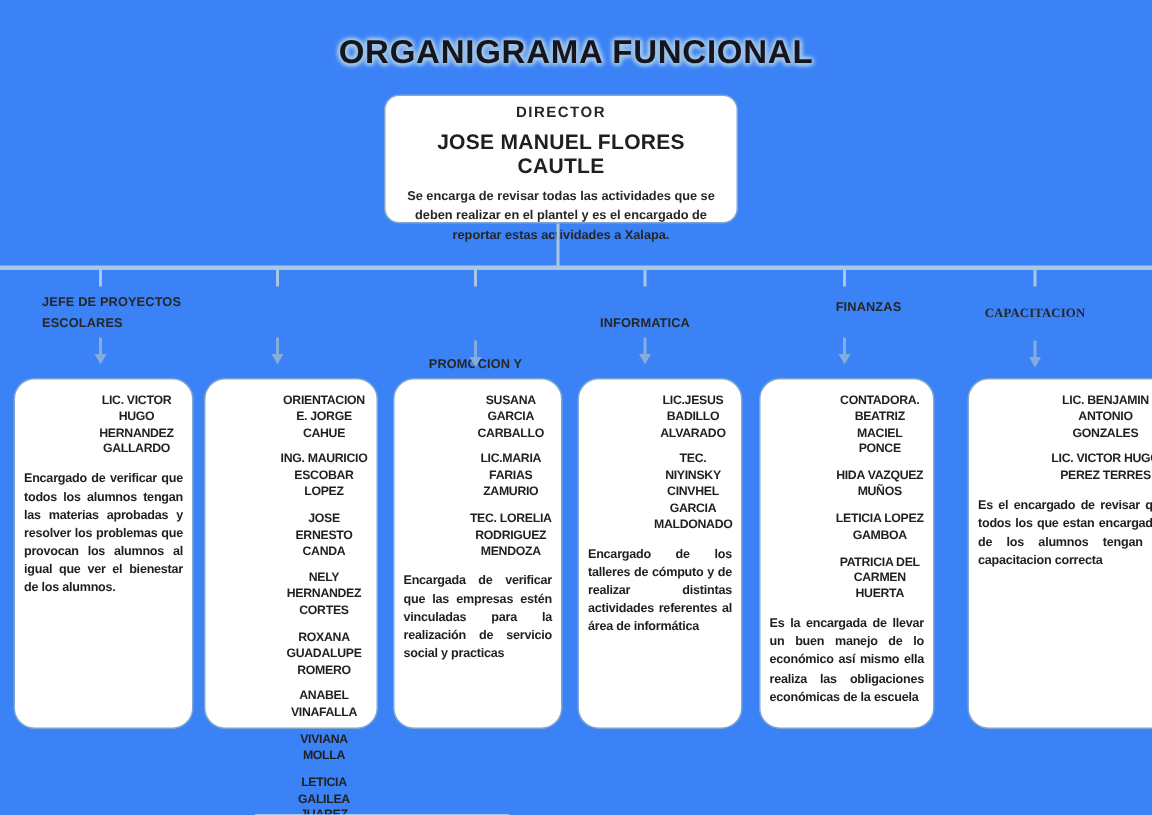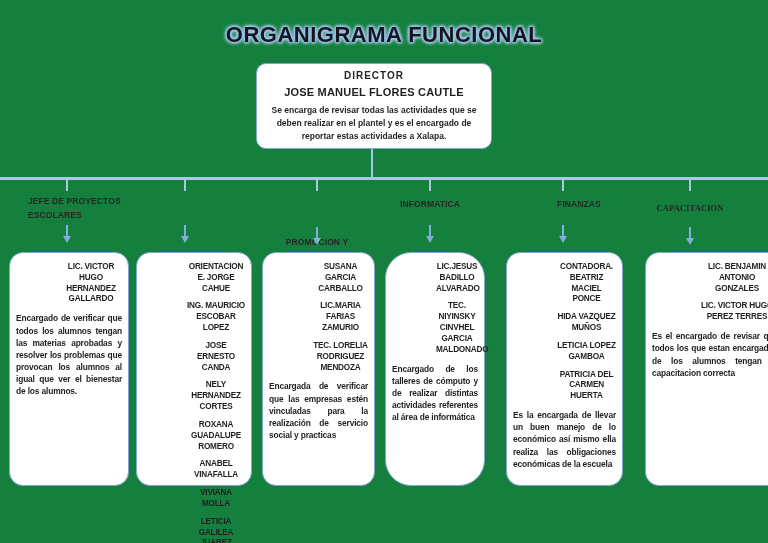--- a/index.html
+++ b/index.html
@@ -1,17 +1,17 @@
 <!DOCTYPE html>
 <html><head>
 <meta charset="utf-8">
 <style>
   html,body{margin:0;padding:0;background:#ffffff;}
   .page{
-    position:relative;width:768px;height:543px;background:#15803d;overflow:hidden;
+    position:relative;width:768px;height:543px;background:#3b82f6;overflow:hidden;
     font-family:"Liberation Sans", sans-serif;color:#1f1f1f;
   }
   
   .title{
     position:absolute;top:22px;left:0;width:768px;text-align:center;
     font-size:22px;font-weight:bold;color:#15151f;letter-spacing:.5px;
     text-shadow:0 0 3px #9dc3e6,0 0 5px #a9cbec,1px 1px 3px #9dc3e6,-1px -1px 3px #9dc3e6,1px -1px 3px #9dc3e6,-1px 1px 3px #9dc3e6;
   }
   
   .hline{position:absolute;left:0;top:177px;width:768px;height:3px;background:#a9c7e5;}
@@ -23,21 +23,21 @@
     content:'';position:absolute;left:-3px;bottom:-6px;width:0;height:0;
     border-left:4px solid transparent;border-right:4px solid transparent;border-top:7px solid #84acdc;
   }
   
   .director-box{
     position:absolute;left:256px;top:63px;width:236px;height:86px;box-sizing:border-box;
     border:1.5px solid #7fa7cf;border-radius:10px;background:#fff;
     padding:6px 8px;text-align:center;
   }
   .director-role{font-size:10px;font-weight:600;letter-spacing:1px;color:#262626;}
-  .director-name{font-size:11px;font-weight:bold;margin-top:5px;letter-spacing:.2px;}
+  .director-name{font-size:14px;font-weight:bold;margin-top:5px;letter-spacing:.2px;}
   .director-desc{font-size:8.5px;font-weight:600;margin-top:6px;line-height:1.5;color:#262626;text-align:center;}
   
   .dept-header{
     position:absolute;font-size:8.5px;font-weight:bold;color:#262626;line-height:14px;letter-spacing:.1px;
   }
   .dept-header.center{text-align:center;}
   .dept-header.wide-lines{line-height:21px;margin-top:40px;}
   
   .dept-box{
     position:absolute;top:252px;height:234px;box-sizing:border-box;background:#fff;
@@ -70,21 +70,21 @@
   <div class="hline"></div>
   <div class="tick" style="left:66px"></div>
   <div class="tick" style="left:184px"></div>
   <div class="tick" style="left:316px"></div>
   <div class="tick" style="left:429px"></div>
   <div class="tick" style="left:562px"></div>
   <div class="tick" style="left:689px"></div>
 
   <div class="dept-header" style="left:28px;top:194px;width:95px;">JEFE DE PROYECTOS ESCOLARES</div>
   <div class="dept-header center wide-lines" style="left:270px;top:192px;width:94px;">PROMOCION Y VINCULACION</div>
-  <div class="dept-header center" style="left:370px;top:197px;width:120px;">INFORMATICA</div>
+  <div class="dept-header center" style="left:370px;top:208px;width:120px;">INFORMATICA</div>
   <div class="dept-header center" style="left:519px;top:197px;width:120px;text-align:center;">FINANZAS</div>
   <div class="dept-header center" style="left:630px;top:201px;width:120px;font-family:Liberation Serif, serif;">CAPACITACION</div>
 
   <div class="arrow" style="left:66px;top:225px;"></div>
   <div class="arrow" style="left:184px;top:225px;"></div>
   <div class="arrow" style="left:316px;top:227px;"></div>
   <div class="arrow" style="left:429px;top:225px;"></div>
   <div class="arrow" style="left:562px;top:225px;"></div>
   <div class="arrow" style="left:689px;top:227px;"></div>
 
@@ -105,21 +105,21 @@
     <div class="desc center">Encargado de los docentes</div>
   </div>
 
   <div class="dept-box" style="left:262px;width:113px;">
     <div class="member">SUSANA GARCIA CARBALLO</div>
     <div class="member">LIC.MARIA FARIAS ZAMURIO</div>
     <div class="member">TEC. LORELIA RODRIGUEZ MENDOZA</div>
     <div class="desc">Encargada de verificar que las empresas estén vinculadas para la realización de servicio social y practicas</div>
   </div>
 
-  <div class="dept-box" style="left:385px;width:100px;border-radius:26px;">
+  <div class="dept-box" style="left:385px;width:110px;">
     <div class="member">LIC.JESUS BADILLO ALVARADO</div>
     <div class="member">TEC. NIYINSKY CINVHEL GARCIA MALDONADO</div>
     <div class="desc">Encargado de los talleres de cómputo y de realizar distintas actividades referentes al área de informática</div>
   </div>
 
   <div class="dept-box" style="left:506px;width:117px;">
     <div class="member">CONTADORA. BEATRIZ MACIEL PONCE</div>
     <div class="member">HIDA VAZQUEZ MUÑOS</div>
     <div class="member">LETICIA LOPEZ GAMBOA</div>
     <div class="member">PATRICIA DEL CARMEN HUERTA</div>

